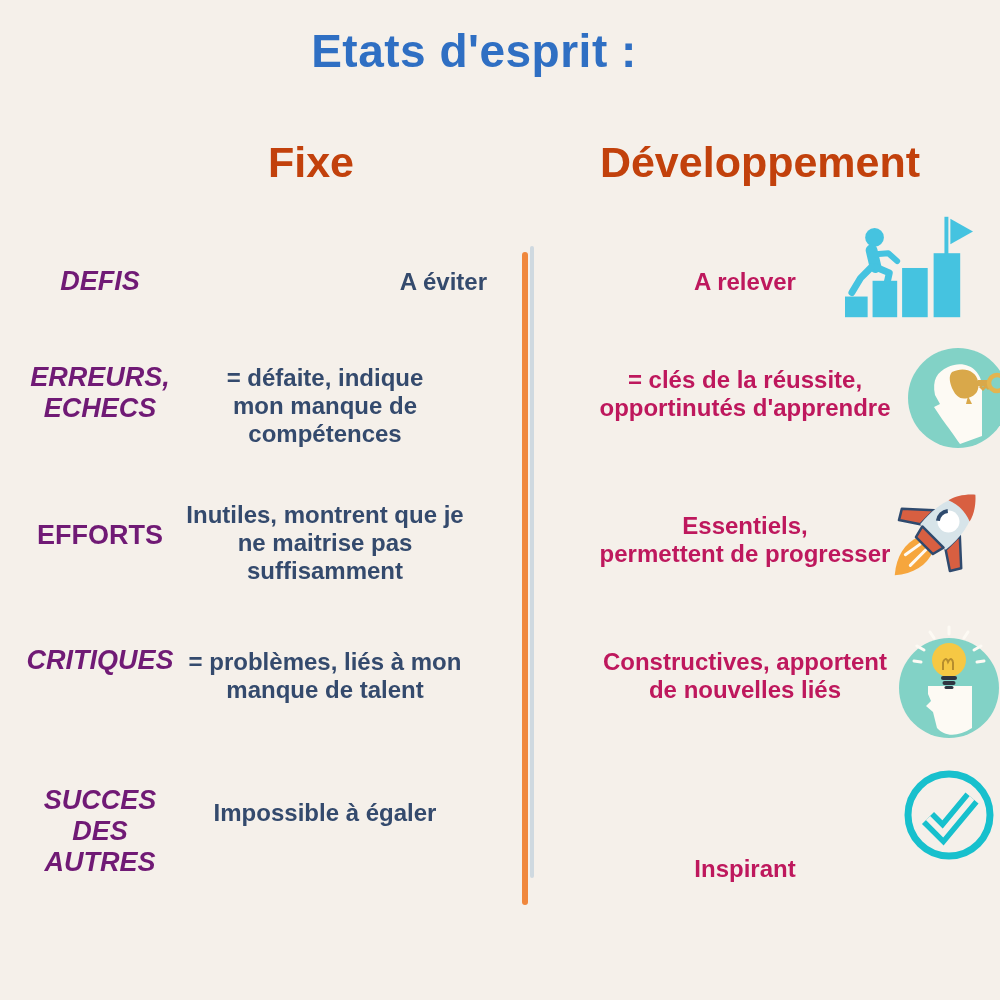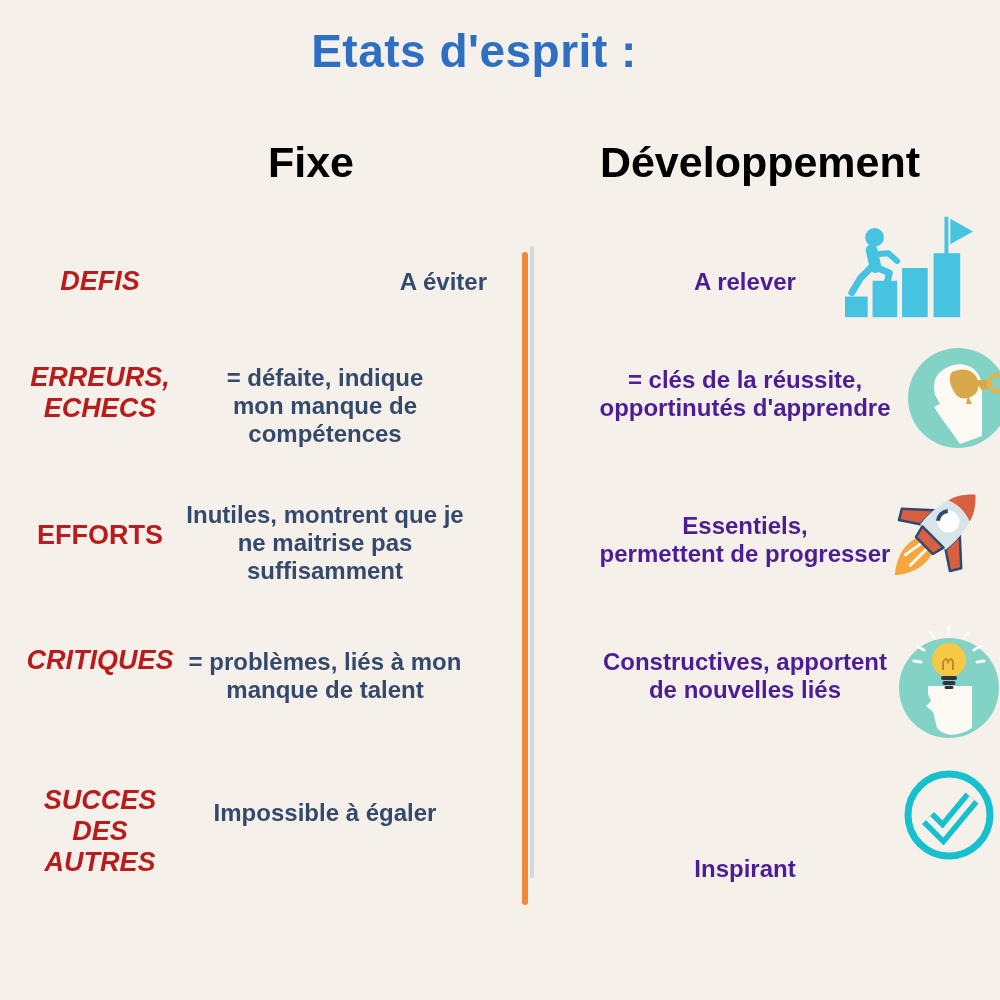--- a/index.html
+++ b/index.html
@@ -8,47 +8,47 @@
     background:#f5f0ea;
     font-family:"Liberation Sans", sans-serif;
   }
   .title {
     position:absolute; top:24px; left:0; width:948px;
     text-align:center; font-size:46px; font-weight:bold; color:#2f6fc3;
     margin:0; letter-spacing:0.5px;
   }
   .col-header {
     position:absolute; top:138px; text-align:center;
-    font-size:43px; font-weight:bold; color:#000000;
+    font-size:43px; font-weight:bold; color:#c2410c;
   }
   .col-header.fixe { left:161px; width:300px; }
   .col-header.dev  { left:560px; width:400px; }
   .divider-shadow {
     position:absolute; left:530px; top:246px; width:4px; height:632px;
     background:#cfd9e0; border-radius:2px;
   }
   .divider {
     position:absolute; left:522px; top:252px; width:6px; height:653px;
     background:#f0873c; border-radius:3px;
   }
   .cell {
     position:absolute; text-align:center; font-weight:bold;
     white-space:pre-line;
   }
   .label-cell {
-    left:5px; width:190px; color:#b91c1c;
+    left:5px; width:190px; color:#701a75;
     font-size:27px; line-height:31px; font-style:italic;
   }
   .label-cell.upright { font-style:normal; }
   .fixe-cell {
     left:163px; width:324px; color:#344a6d;
     font-size:24px; line-height:28px;
   }
   .dev-cell {
-    left:568px; width:354px; color:#4c1d95;
+    left:568px; width:354px; color:#be185d;
     font-size:24px; line-height:28px;
   }
   .r1l { top:266px; } .r1f { top:268px;text-align:right; } .r1d { top:268px; }
   .r2l { top:362px; } .r2f { top:364px; } .r2d { top:366px; }
   .r3l { top:520px; } .r3f { top:501px; } .r3d { top:501px;margin-top:11px; }
   .r4l { top:645px; } .r4f { top:648px; } .r4d { top:648px; }
   .r5l { top:785px; } .r5f { top:799px; } .r5d { top:820px;margin-top:35px; }
   .icon { position:absolute; }
   .icon-climb  { left:845px; top:216px; }
   .icon-brain  { left:906px; top:346px; }

